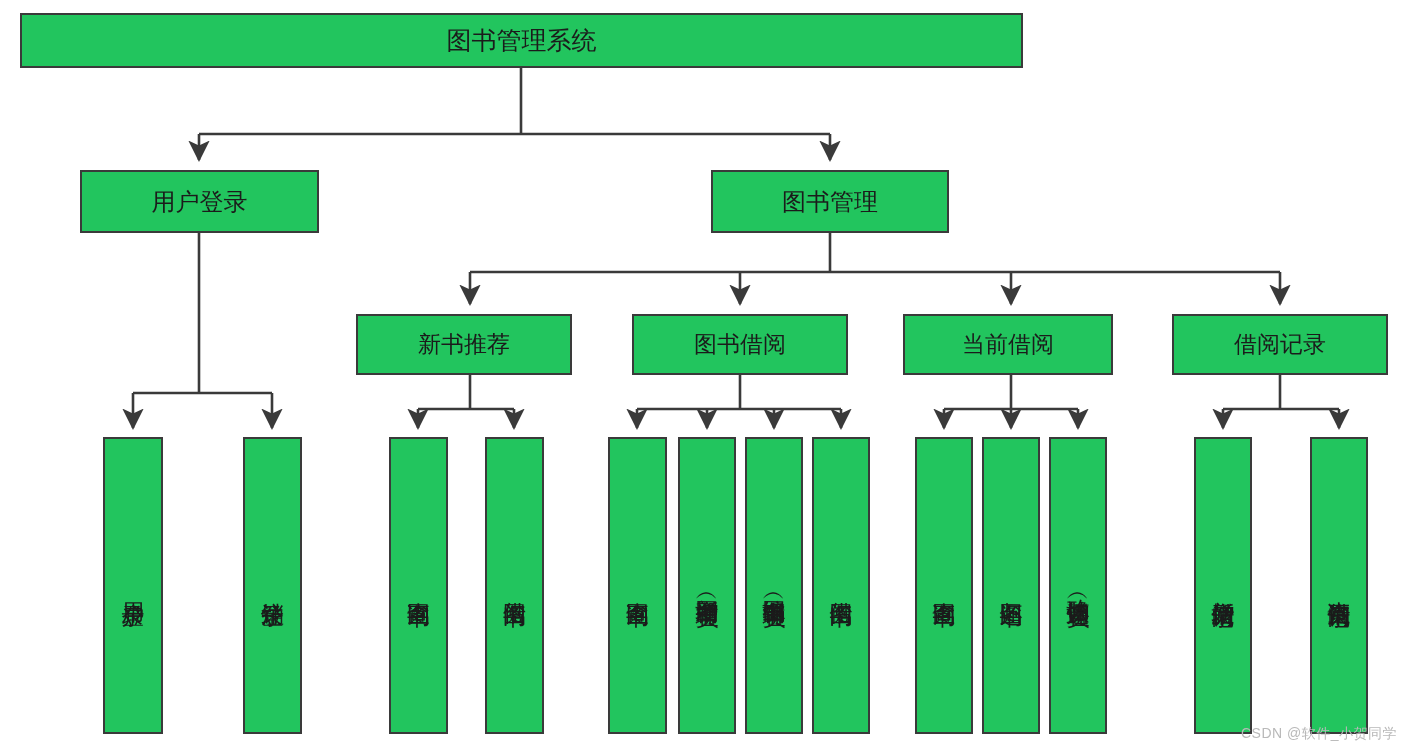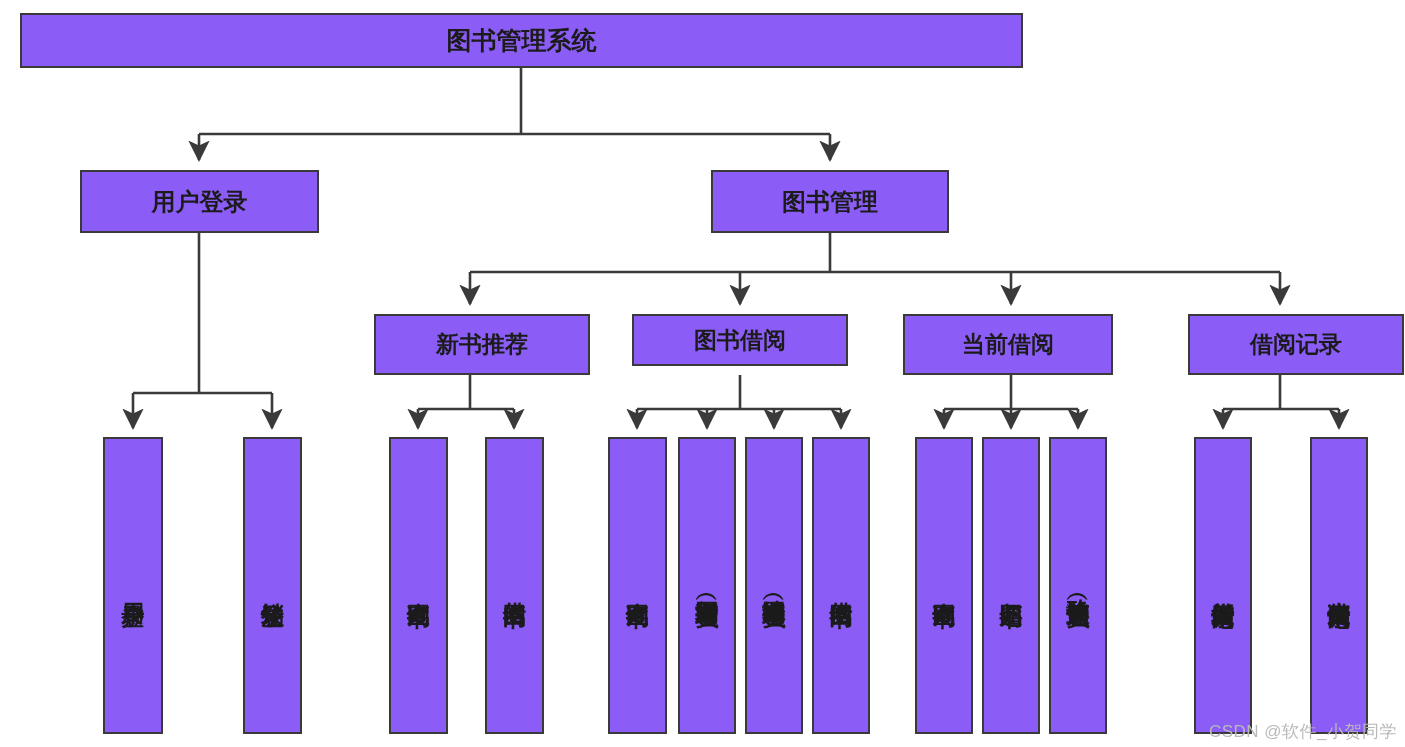--- a/index.html
+++ b/index.html
@@ -20,27 +20,26 @@
   #wires {
     position: absolute;
     left: 0;
     top: 0;
     width: 1405px;
     height: 747px;
   }
   .node {
     position: absolute;
     box-sizing: border-box;
-    background: #8b5cf6;
+    background: #22c55e;
     border: 2px solid #3a3a3a;
     display: flex;
     align-items: center;
     justify-content: center;
     color: #1b1b1b;
-    font-weight: bold;
   }
   .node.root {
     font-size: 25px;
   }
   .node.lvl1 {
     font-size: 24px;
   }
   .node.lvl2 {
     font-size: 23px;
   }
@@ -57,21 +56,21 @@
     writing-mode: vertical-rl;
     text-orientation: upright;
     line-height: 1.08;
     white-space: nowrap;
     text-align: center;
   }
   .watermark {
     position: absolute;
     right: 8px;
     bottom: 4px;
-    font-size: 17px;
+    font-size: 14px;
     color: #b9b9b9;
     letter-spacing: 0.5px;
     white-space: nowrap;
     pointer-events: none;
   }
 </style>
 </head>
 <body>
 
 <div id="stage" style="background: rgb(255, 255, 255);">
@@ -142,30 +141,30 @@
     <span>图书管理系统</span>
   </div>
 
   <div class="node lvl1" id="node-user-login" style="left: 80px; top: 170px; width: 239px; height: 63px; border-color: rgb(58, 58, 58); color: rgb(27, 27, 27);">
     <span>用户登录</span>
   </div>
   <div class="node lvl1" id="node-book-manage" style="left: 711px; top: 170px; width: 238px; height: 63px; border-color: rgb(58, 58, 58); color: rgb(27, 27, 27); text-align: center;">
     <span>图书管理</span>
   </div>
 
-  <div class="node lvl2" id="node-new-book-recommend" style="left: 374px; top: 314px; width: 216px; height: 61px; border-color: rgb(58, 58, 58); color: rgb(27, 27, 27); text-align: right;">
+  <div class="node lvl2" id="node-new-book-recommend" style="left: 356px; top: 314px; width: 216px; height: 61px; border-color: rgb(58, 58, 58); color: rgb(27, 27, 27); text-align: right;">
     <span>新书推荐</span>
   </div>
-  <div class="node lvl2" id="node-book-borrow" style="left: 632px; top: 314px; width: 216px; height: 52px; border-color: rgb(58, 58, 58); color: rgb(27, 27, 27);">
+  <div class="node lvl2" id="node-book-borrow" style="left: 632px; top: 314px; width: 216px; height: 61px; border-color: rgb(58, 58, 58); color: rgb(27, 27, 27);">
     <span>图书借阅</span>
   </div>
   <div class="node lvl2" id="node-current-borrow" style="left: 903px; top: 314px; width: 210px; height: 61px; border-color: rgb(58, 58, 58); color: rgb(27, 27, 27);">
     <span>当前借阅</span>
   </div>
-  <div class="node lvl2" id="node-borrow-record" style="left: 1172px; top: 314px; width: 216px; height: 61px; border-color: rgb(58, 58, 58); color: rgb(27, 27, 27); margin-left: 16px;">
+  <div class="node lvl2" id="node-borrow-record" style="left: 1172px; top: 314px; width: 216px; height: 61px; border-color: rgb(58, 58, 58); color: rgb(27, 27, 27);">
     <span>借阅记录</span>
   </div>
 
   <div class="node leaf" id="node-leaf-user-login" style="left: 103px; top: 437px; width: 60px; height: 297px; border-color: rgb(58, 58, 58); color: rgb(27, 27, 27);">
     <span class="vtext">用户登录</span>
   </div>
   <div class="node leaf" id="node-leaf-logout" style="left: 243px; top: 437px; width: 59px; height: 297px; border-color: rgb(58, 58, 58); color: rgb(27, 27, 27);">
     <span class="vtext">注销登录</span>
   </div>
   <div class="node leaf" id="node-leaf-query-book-1" style="left: 389px; top: 437px; width: 59px; height: 297px; border-color: rgb(58, 58, 58); color: rgb(27, 27, 27);">

